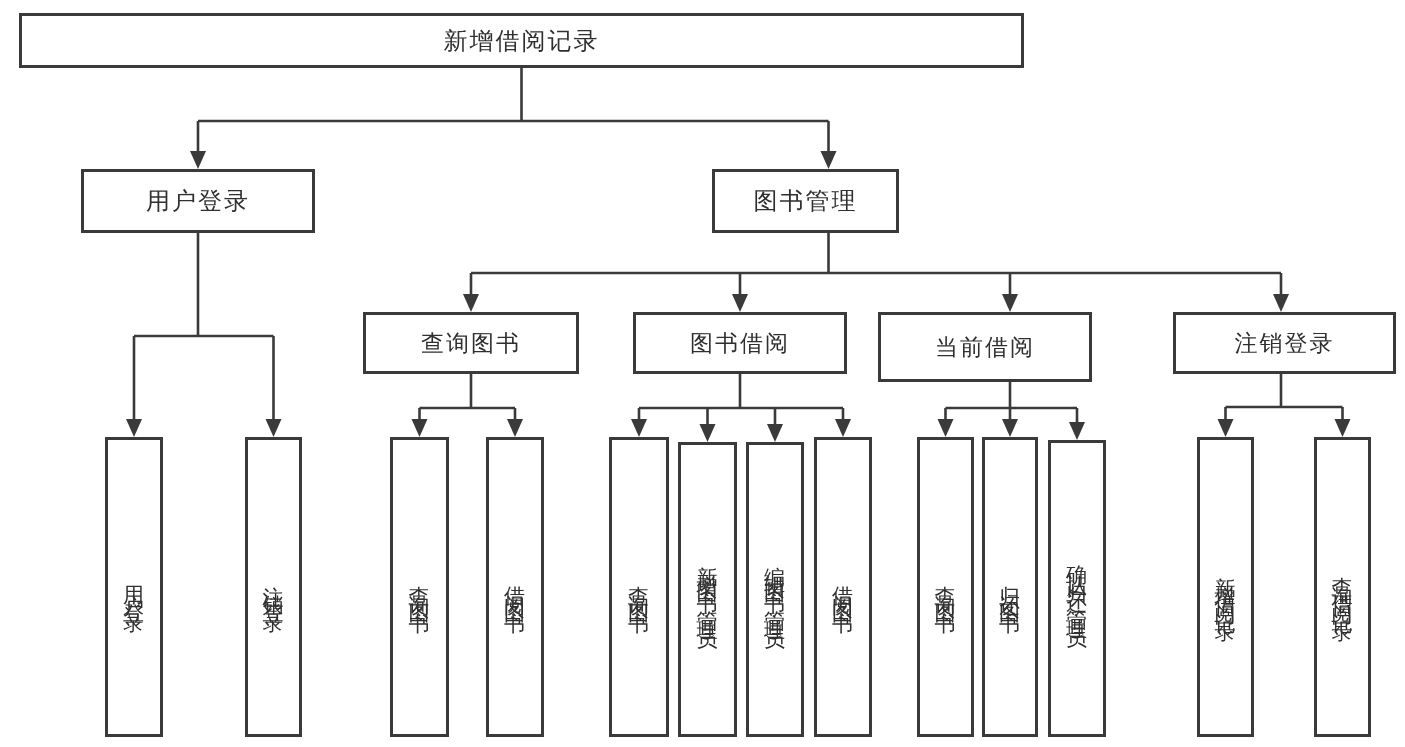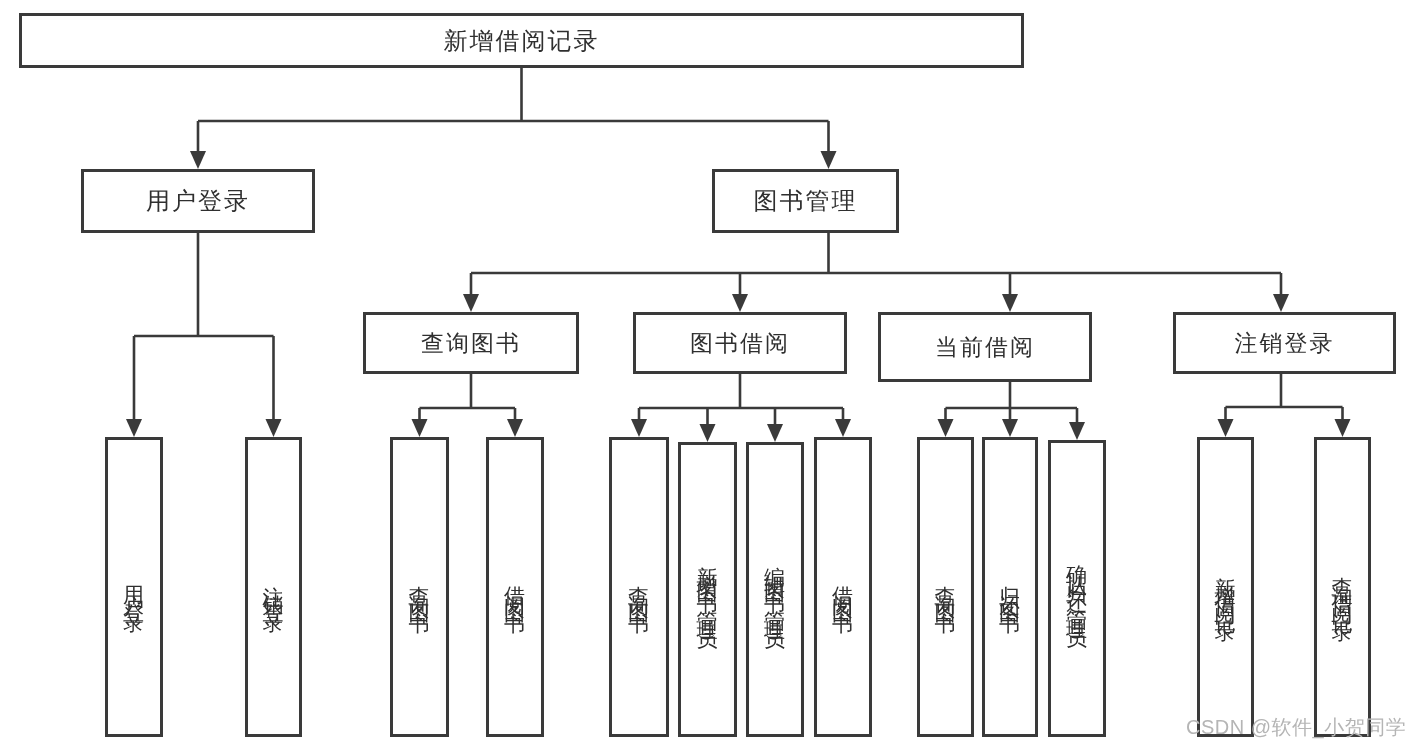--- a/index.html
+++ b/index.html
@@ -144,15 +144,14 @@
     <span>确认归还（管理员）</span>
   </div>
 
   <div class="node vbox" style="left:1197px;top:437px;width:57px;height:300px;">
     <span>新增借阅记录</span>
   </div>
   <div class="node vbox" style="left:1314px;top:437px;width:57px;height:300px;">
     <span>查询借阅记录</span>
   </div>
 
-  <div class="watermark">CSDN @软件_小贺同学</div>
 
 </div>
 
 </body></html>

